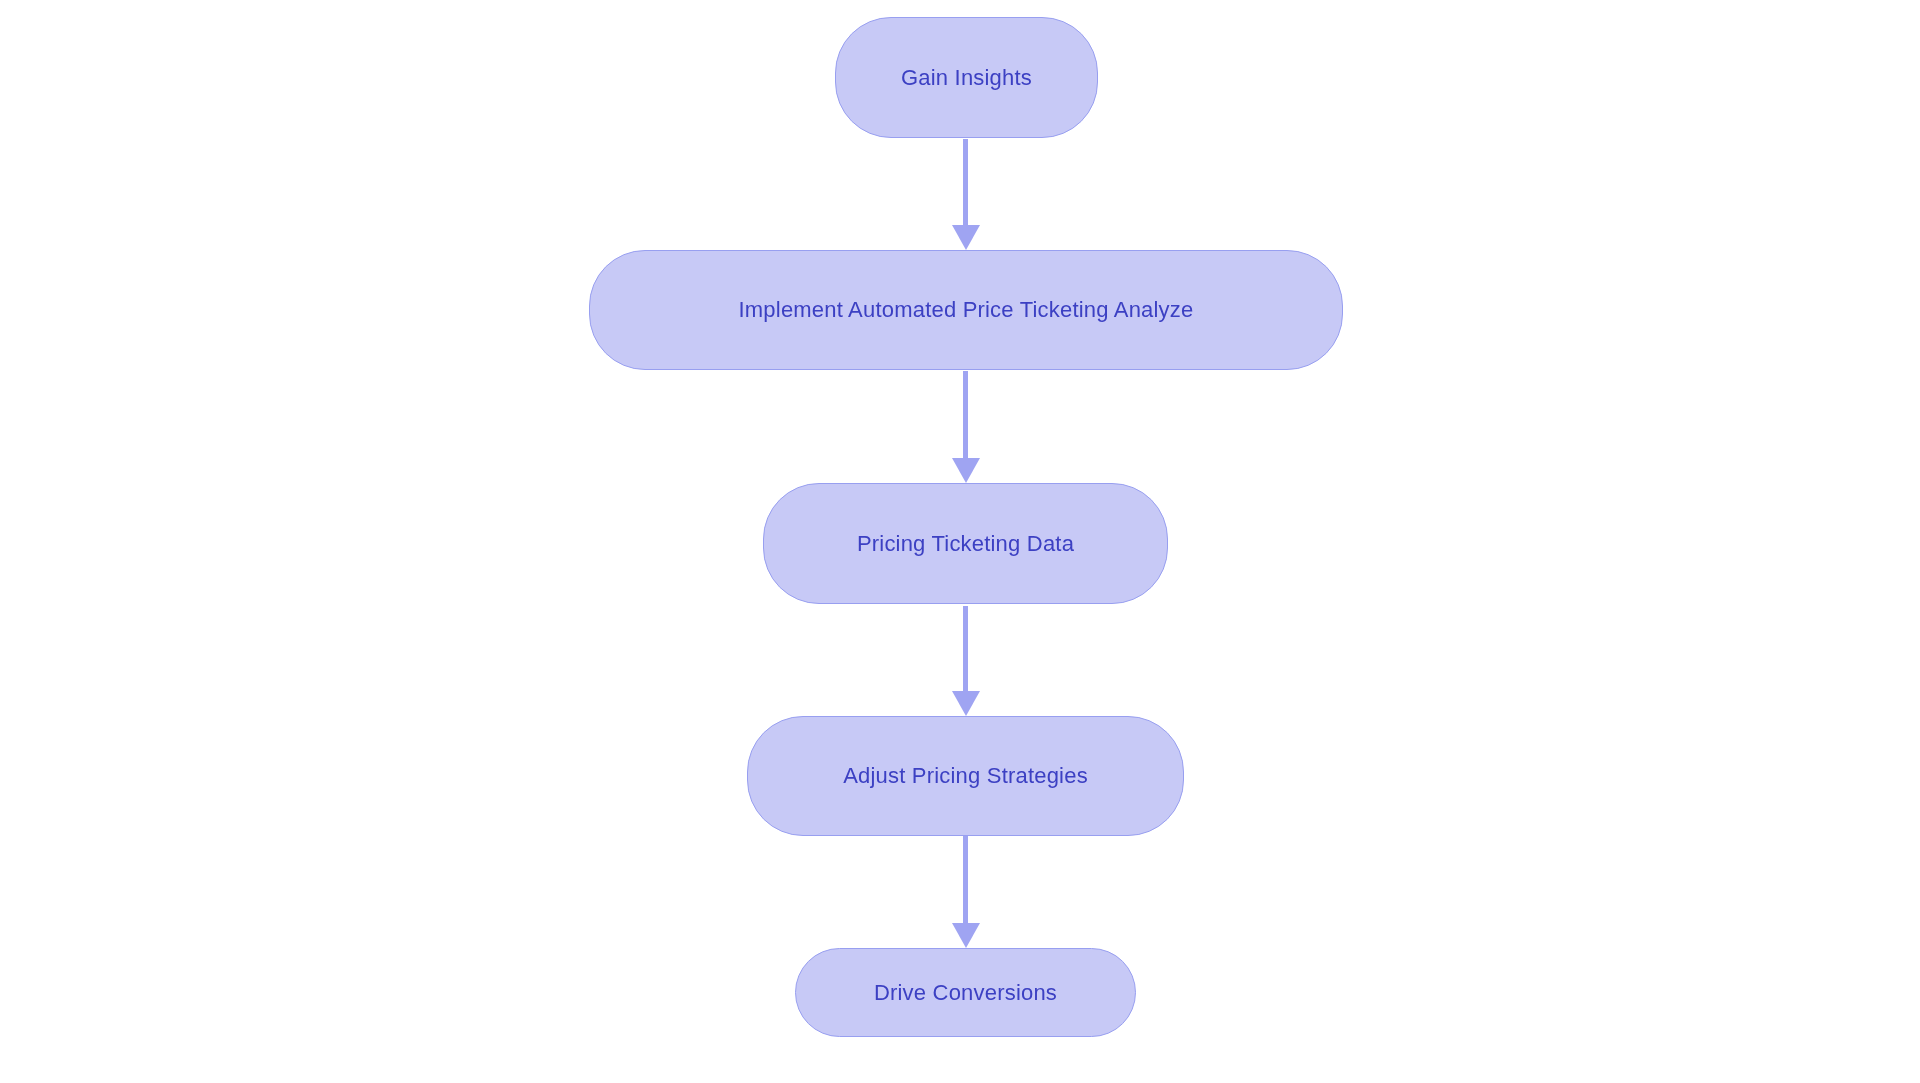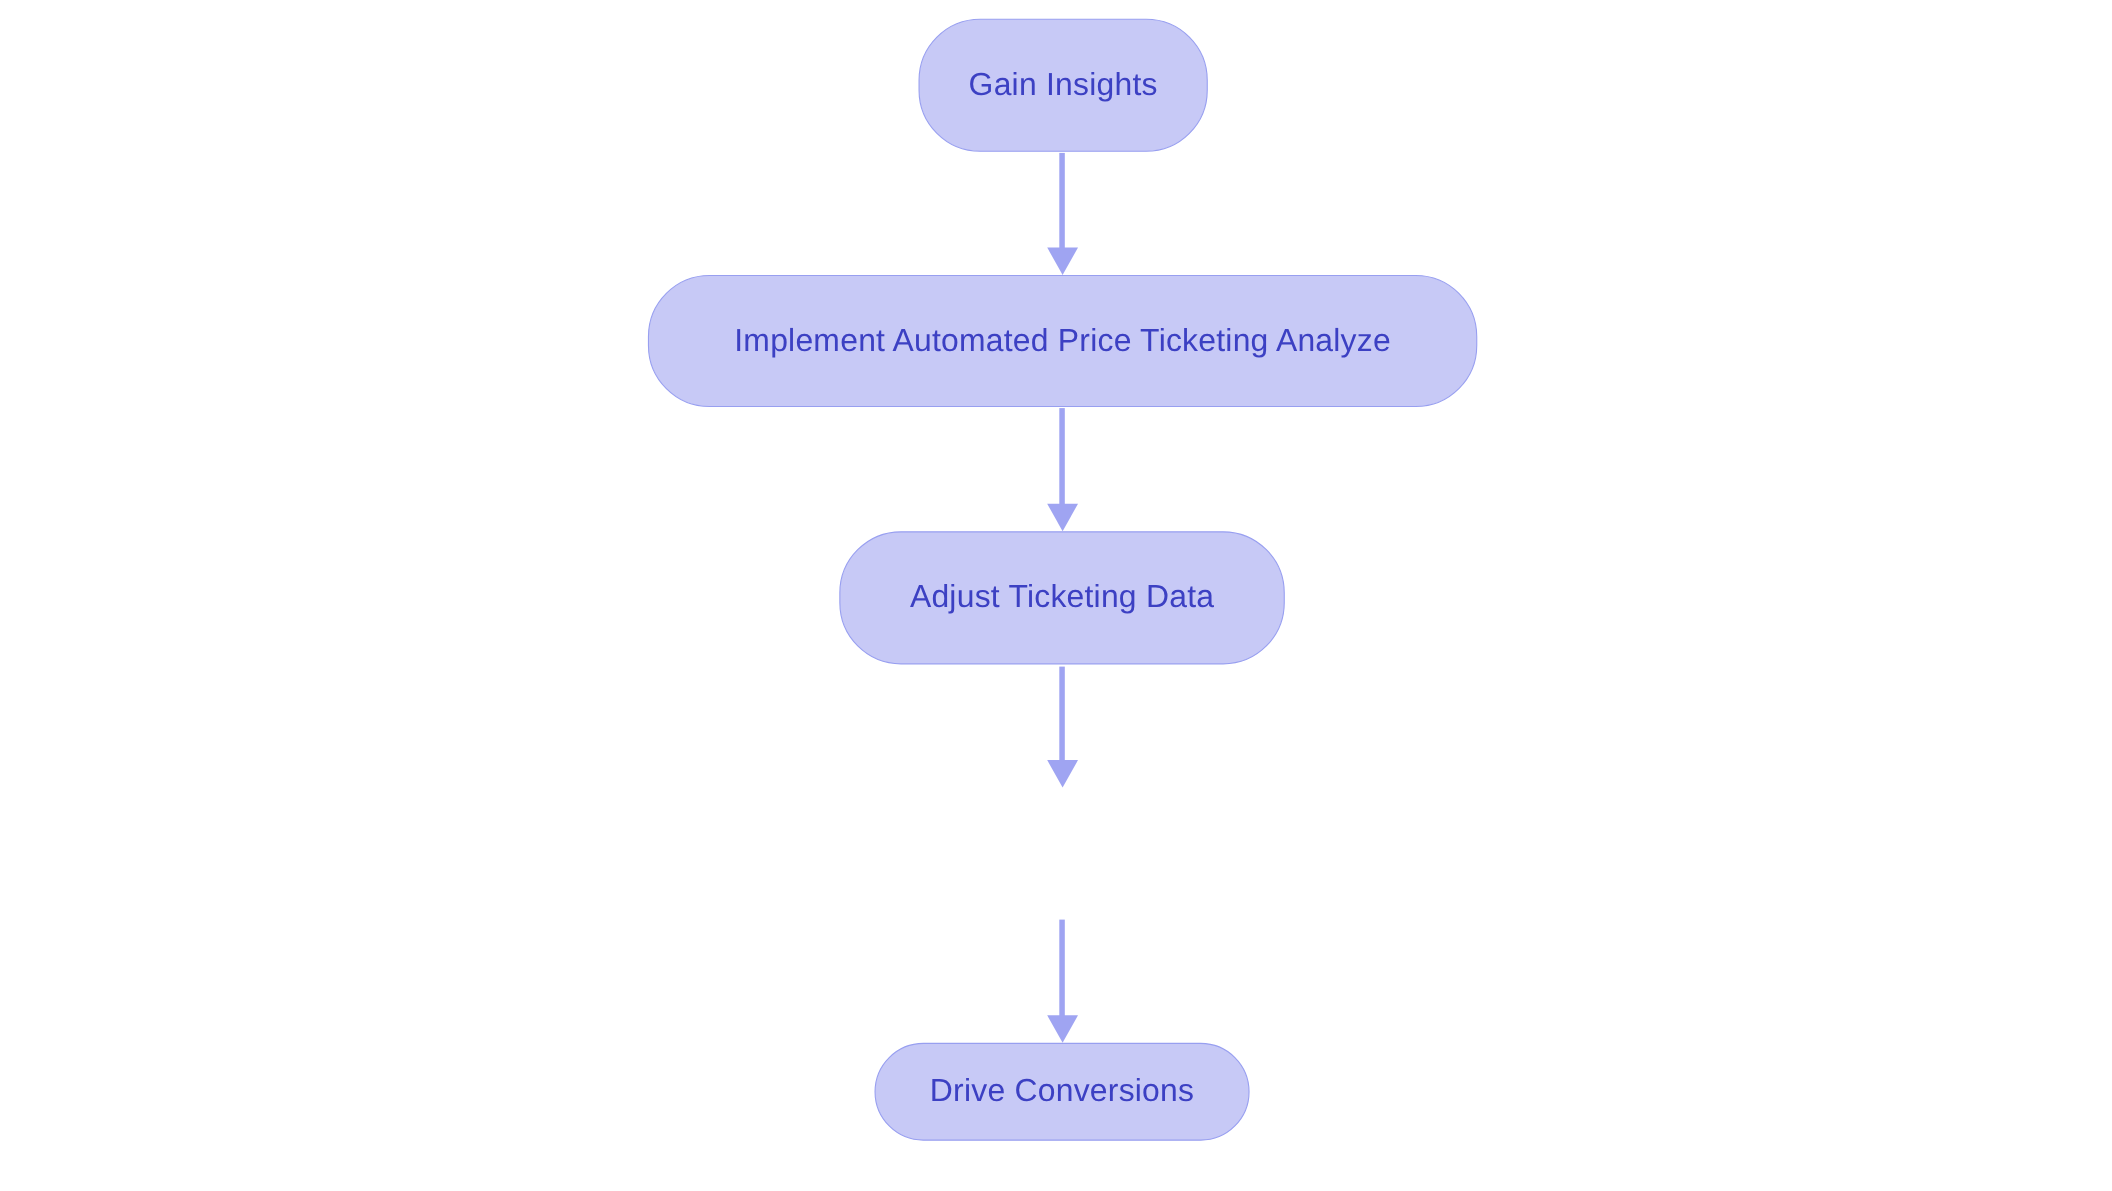--- a/index.html
+++ b/index.html
@@ -22,21 +22,21 @@
   .node {
     position: absolute;
     display: flex;
     align-items: center;
     justify-content: center;
     box-sizing: border-box;
     background: var(--node-fill, #c7c9f6);
     border: 1px solid var(--node-border, #989ff0);
     border-radius: 56px;
     color: var(--node-text, #3c40c3);
-    font-size: 29px;
+    font-size: 22px;
     font-weight: 400;
     letter-spacing: 0.2px;
     white-space: nowrap;
     text-align: center;
   }
   .n1 { left: 835px; top: 17px;  width: 263px; height: 121px; }
   .n2 { left: 589px; top: 250px; width: 754px; height: 120px; }
   .n3 { left: 763px; top: 483px; width: 405px; height: 121px; }
   .n4 { left: 747px; top: 716px; width: 437px; height: 120px; }
   .n5 { left: 795px; top: 948px; width: 341px; height: 89px; }
@@ -78,28 +78,31 @@
   <div class="node n2">
     <span>Implement Automated Price Ticketing Analyze</span>
   </div>
 
   <div class="arrow a2">
     <div class="shaft"></div>
     <div class="head"></div>
   </div>
 
   <div class="node n3">
-    <span>Adjust Ticketing Data</span>
+    <span>Pricing Ticketing Data</span>
   </div>
 
   <div class="arrow a3">
     <div class="shaft"></div>
     <div class="head"></div>
   </div>
 
+  <div class="node n4">
+    <span>Adjust Pricing Strategies</span>
+  </div>
 
   <div class="arrow a4">
     <div class="shaft"></div>
     <div class="head"></div>
   </div>
 
   <div class="node n5">
     <span>Drive Conversions</span>
   </div>
 

